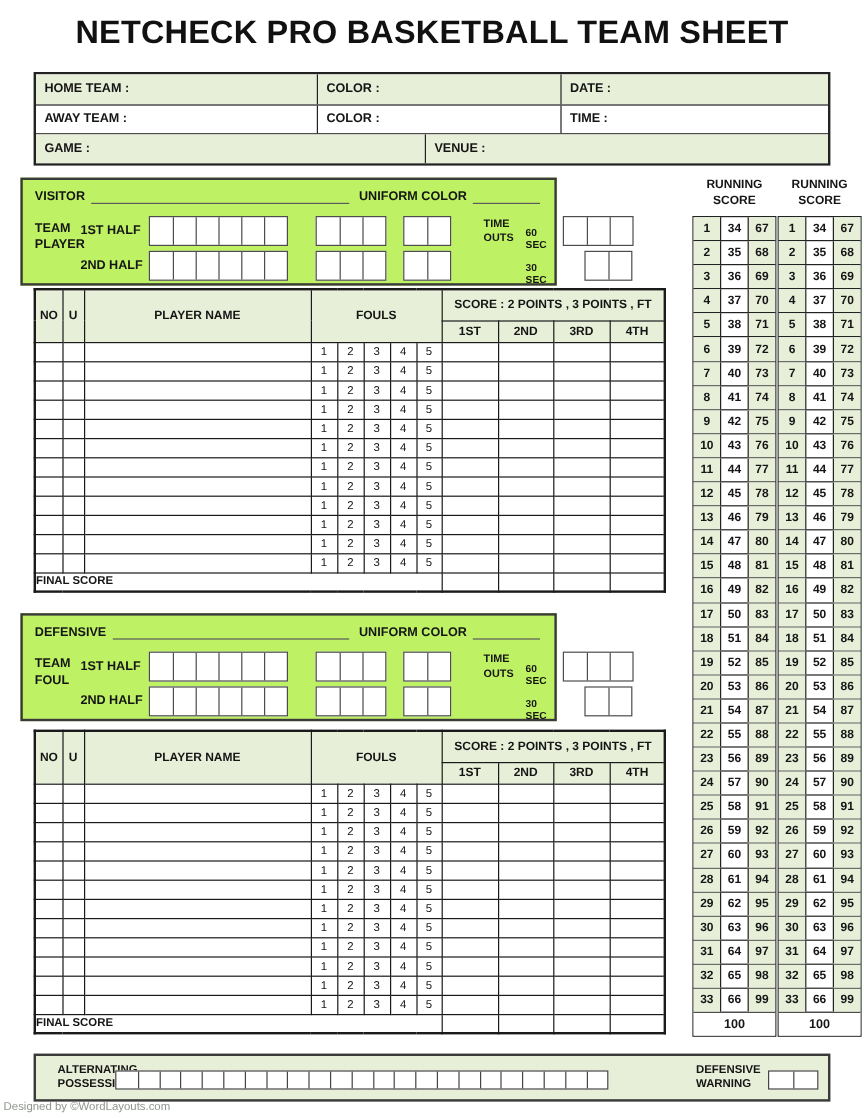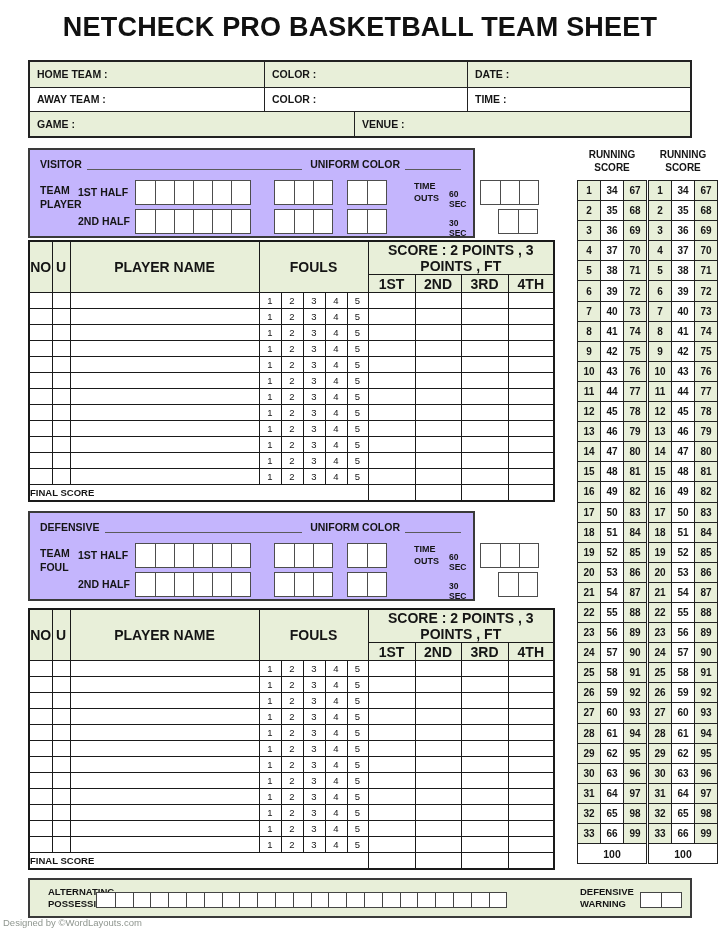--- a/index.html
+++ b/index.html
@@ -16,22 +16,22 @@
   .hrow { display:flex; box-sizing:border-box; }
   .hrow + .hrow { border-top:1.5px solid #222; }
   .hcell { box-sizing:border-box; display:flex; align-items:center; padding-left:7px;
            font-weight:700; font-size:10.5px; }
   .hcell + .hcell { border-left:1.5px solid #222; }
   .hgreen { background:#e8efd9; }
   .wA { width:234px; } .wB { width:203px; } .wC { flex:1; }
   .wV { width:336px; } .wG { flex:1; }
 
   
-  .vbox { position:absolute; left:28px; width:447px; height:90px; box-sizing:border-box;
-          border:2px solid #3a3a3a; background:#c4b5fd; }
+  .vbox { position:absolute; left:17px; width:447px; height:90px; box-sizing:border-box;
+          border:2px solid #3a3a3a; background:#bef264; }
   .v1 { top:148px; } .v2 { top:511px; }
   .vtop { position:absolute; left:10px; right:12px; top:8px; display:flex; align-items:flex-end; }
   .vlabel { font-weight:700; font-size:10.5px; white-space:nowrap; padding-right:5px; }
   .vlabel.u { padding-left:8px; }
   .vline { border-bottom:1.5px solid #5a5a5a; height:11px; }
   .vline.grow { flex:1; } .vline.short { width:56px; }
   .tf { position:absolute; left:10px; top:34px; width:46px; font-weight:700; font-size:10.5px; line-height:1.3; }
   .halflabel { position:absolute; font-weight:700; font-size:10.5px; }
   .hl1 { left:48px; top:36px; } .hl2 { left:48px; top:65px; }
   .bgroup { position:absolute; display:flex; border:1.5px solid #4d4d4d; background:#fff; }
@@ -42,21 +42,21 @@
   .to { position:absolute; left:384px; top:31px; width:36px; font-weight:700; font-size:9px; line-height:1.3; }
   .seclabel { position:absolute; font-weight:700; font-size:8.5px; }
   .s60 { left:419px; top:39px; } .s30 { left:419px; top:68px; }
   .g60 { left:450px; top:30px; } .g30 { left:468px; top:59px; }
 
   
   .ptable { position:absolute; left:28px; width:525px; border-collapse:collapse; table-layout:fixed;
             border:2px solid #1a1a1a; }
   .p1 { top:240px; } .p2 { top:608px; }
   .ptable th, .ptable td { border:1px solid #1a1a1a; padding:0; box-sizing:border-box; }
-  .ptable thead th { font-size:14px; font-weight:700; }
+  .ptable thead th { font-size:10px; font-weight:700; }
   .ptable .g { background:#e8efd9; }
   .hA th { height:26px; }
   .qh { height:18px; font-size:10px; }
   .ptable tbody td { height:16px; background:#fff; }
   .fnum { text-align:center; font-size:9.5px; font-weight:400; }
   .final-label { font-size:9.5px; font-weight:700; text-align:left; padding-left:4px; height:14px; background:#fff; }
   .frow td { height:14px; }
 
   
   .rs { position:absolute; top:148px; width:70px; }

